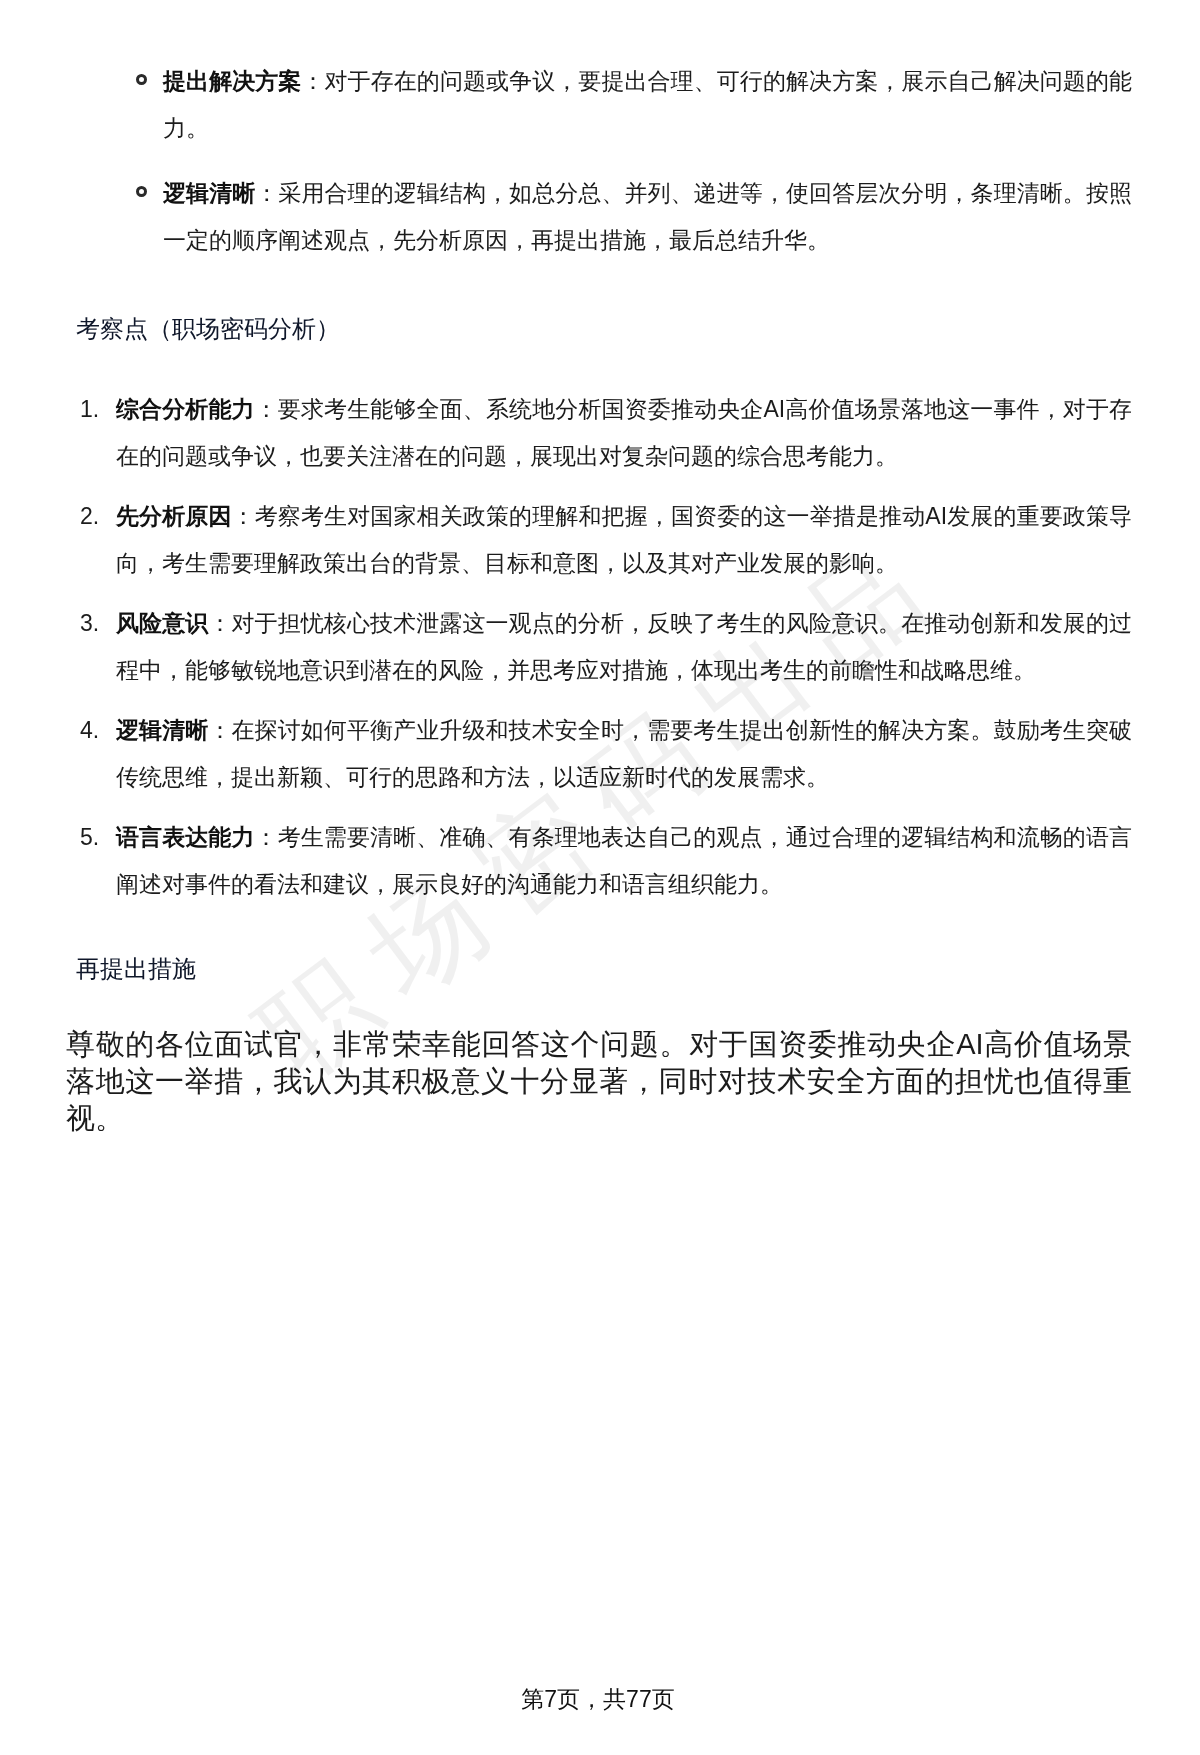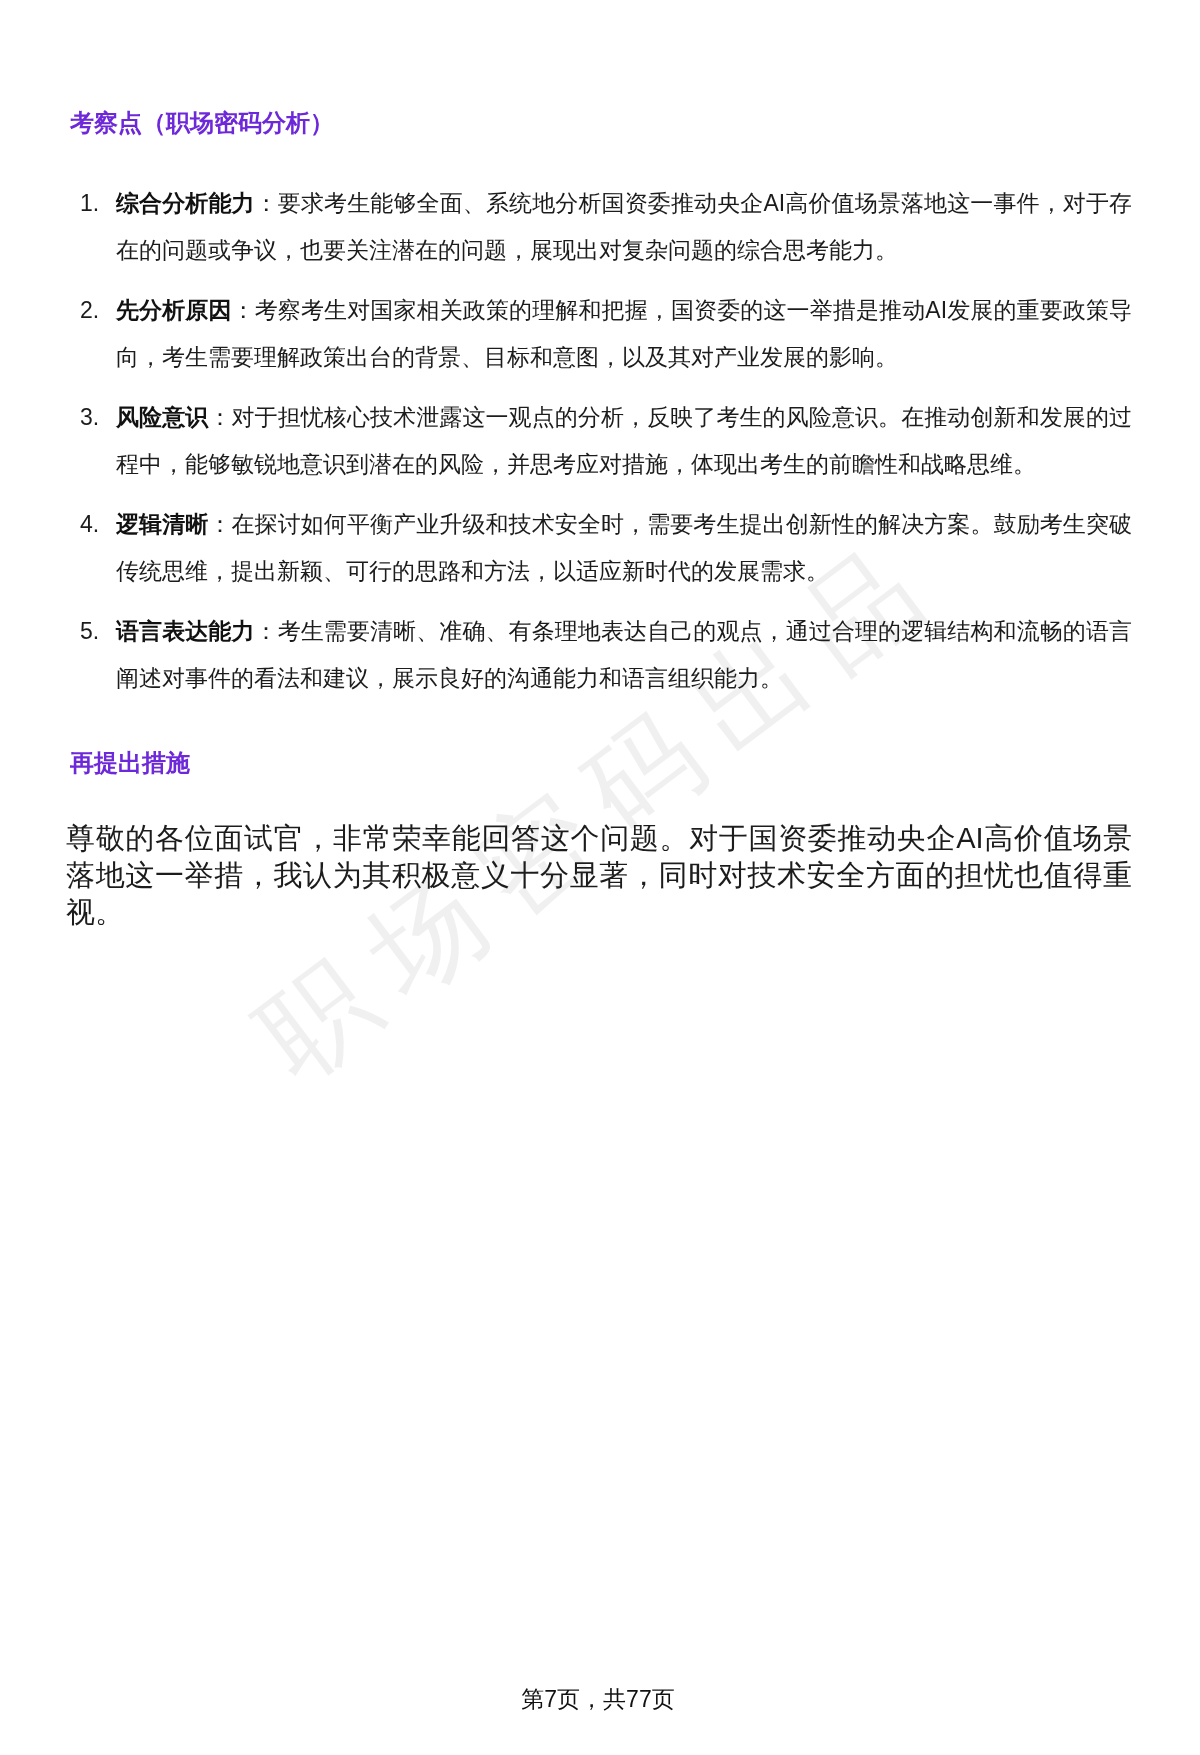--- a/index.html
+++ b/index.html
@@ -42,25 +42,25 @@
     margin-top: 16px;
     margin-right: 16px;
   }
   .item-text {
     font-size: 23px;
     line-height: 47px;
     text-align: justify;
   }
   .item-text b, .para b { font-weight: 700; color: #111; }
   .red-heading {
-    color: #6d28d9;
+    color: #0f172a;
     font-size: 24px;
-    font-weight: 700;
+    font-weight: 400;
     line-height: 30px;
-    margin: 50px 0 42px 4px;
+    margin: 50px 0 42px 10px;
   }
   .red-heading.second { margin-top: 46px; }
   .num-list { margin-left: 14px; }
   .num-item { display: flex; margin-bottom: 13px; }
   .num {
     flex: 0 0 36px;
     font-size: 23px;
     line-height: 47px;
     color: #1c1c1c;
   }
@@ -82,20 +82,30 @@
 </style>
 </head>
 <body>
 
 <div class="page">
 
   <div class="watermark">职场密码出品</div>
 
   <div class="content">
 
+    <ul class="bullet-list">
+      <li class="bullet-item">
+        <span class="bullet-marker"></span>
+        <div class="item-text"><b>提出解决方案</b><span>：对于存在的问题或争议，要提出合理、可行的解决方案，展示自己解决问题的能力。</span></div>
+      </li>
+      <li class="bullet-item">
+        <span class="bullet-marker"></span>
+        <div class="item-text"><b>逻辑清晰</b><span>：采用合理的逻辑结构，如总分总、并列、递进等，使回答层次分明，条理清晰。按照一定的顺序阐述观点，先分析原因，再提出措施，最后总结升华。</span></div>
+      </li>
+    </ul>
 
     <h3 class="red-heading">考察点（职场密码分析）</h3>
 
     <ol class="num-list">
       <li class="num-item">
         <span class="num">1.</span>
         <div class="item-text"><b>综合分析能力</b><span>：要求考生能够全面、系统地分析国资委推动央企AI高价值场景落地这一事件，对于存在的问题或争议，也要关注潜在的问题，展现出对复杂问题的综合思考能力。</span></div>
       </li>
       <li class="num-item">
         <span class="num">2.</span>

